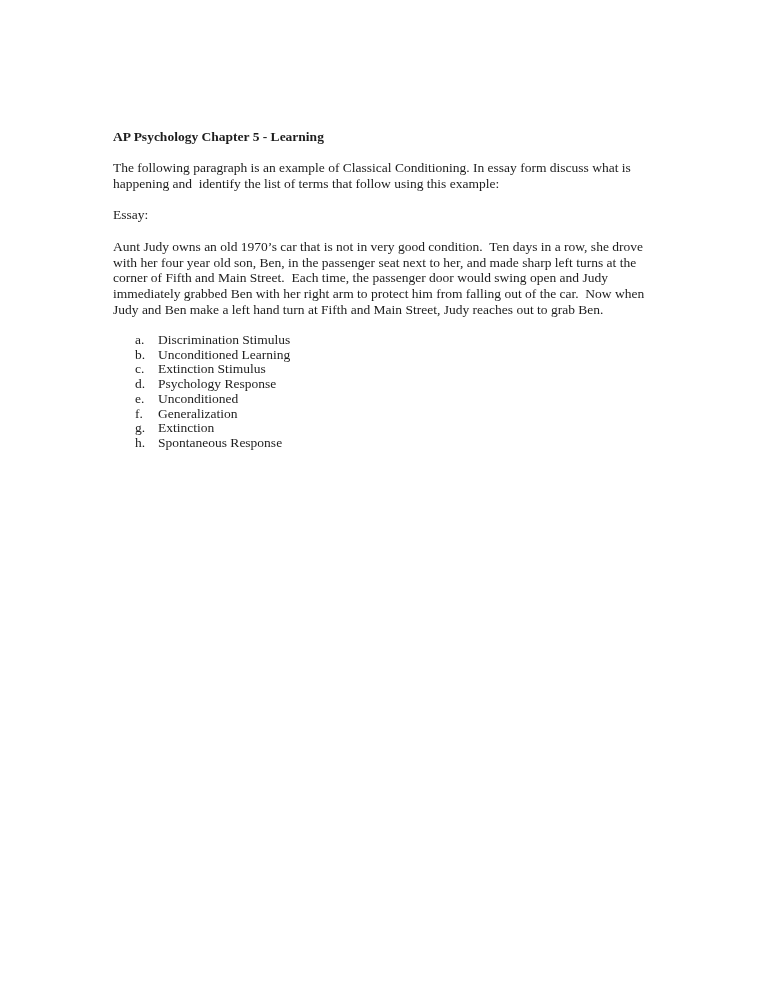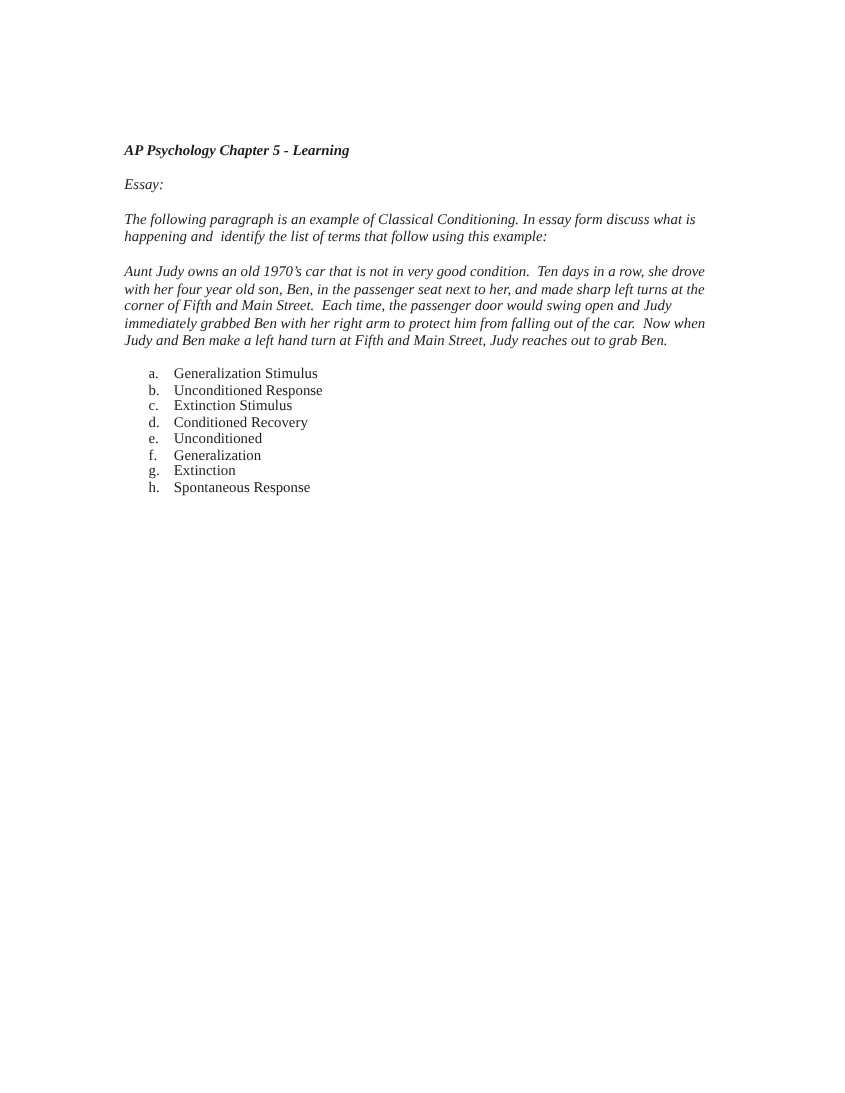--- a/index.html
+++ b/index.html
@@ -24,21 +24,20 @@
     position: absolute;
     left: 113px;
     top: 129px;
     width: 540px;
     font-size: 13.5px;
     line-height: 15.7px;
   }
   .doc-content p {
     margin: 0 0 15.7px 0;
     white-space: pre-wrap;
-    font-style: italic;
   }
   .doc-title {
     font-weight: bold;
   }
   .terms-list {
     margin: 0;
     padding: 0;
     line-height: 14.7px;
   }
   .term-item {
@@ -50,27 +49,27 @@
     left: 22px;
     top: 0;
   }
 </style>
 </head>
 <body>
 
 <div class="doc-page">
   <div class="doc-content">
     <p class="doc-title">AP Psychology Chapter 5 - Learning</p>
+    <p>The following paragraph is an example of Classical Conditioning. In essay form discuss what is happening and  identify the list of terms that follow using this example:</p>
     <p>Essay:</p>
-    <p>The following paragraph is an example of Classical Conditioning. In essay form discuss what is happening and  identify the list of terms that follow using this example:</p>
     <p>Aunt Judy owns an old 1970’s car that is not in very good condition.  Ten days in a row, she drove with her four year old son, Ben, in the passenger seat next to her, and made sharp left turns at the corner of Fifth and Main Street.  Each time, the passenger door would swing open and Judy immediately grabbed Ben with her right arm to protect him from falling out of the car.  Now when Judy and Ben make a left hand turn at Fifth and Main Street, Judy reaches out to grab Ben.</p>
     <div class="terms-list">
-        <div class="term-item"><span class="term-marker">a.</span><span>Generalization Stimulus</span></div>
-        <div class="term-item"><span class="term-marker">b.</span><span>Unconditioned Response</span></div>
+        <div class="term-item"><span class="term-marker">a.</span><span>Discrimination Stimulus</span></div>
+        <div class="term-item"><span class="term-marker">b.</span><span>Unconditioned Learning</span></div>
         <div class="term-item"><span class="term-marker">c.</span><span>Extinction Stimulus</span></div>
-        <div class="term-item"><span class="term-marker">d.</span><span>Conditioned Recovery</span></div>
+        <div class="term-item"><span class="term-marker">d.</span><span>Psychology Response</span></div>
         <div class="term-item"><span class="term-marker">e.</span><span>Unconditioned</span></div>
         <div class="term-item"><span class="term-marker">f.</span><span>Generalization</span></div>
         <div class="term-item"><span class="term-marker">g.</span><span>Extinction</span></div>
         <div class="term-item"><span class="term-marker">h.</span><span>Spontaneous Response</span></div>
       </div>
   </div>
 </div>
 
 </body></html>

